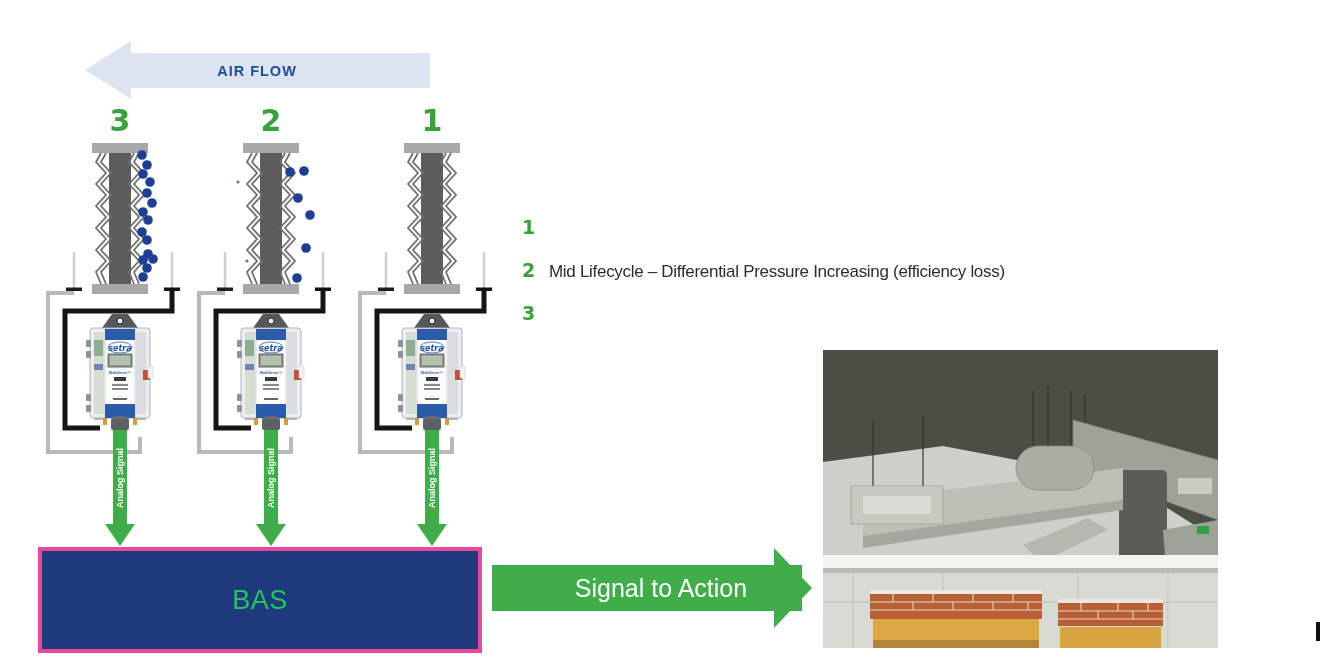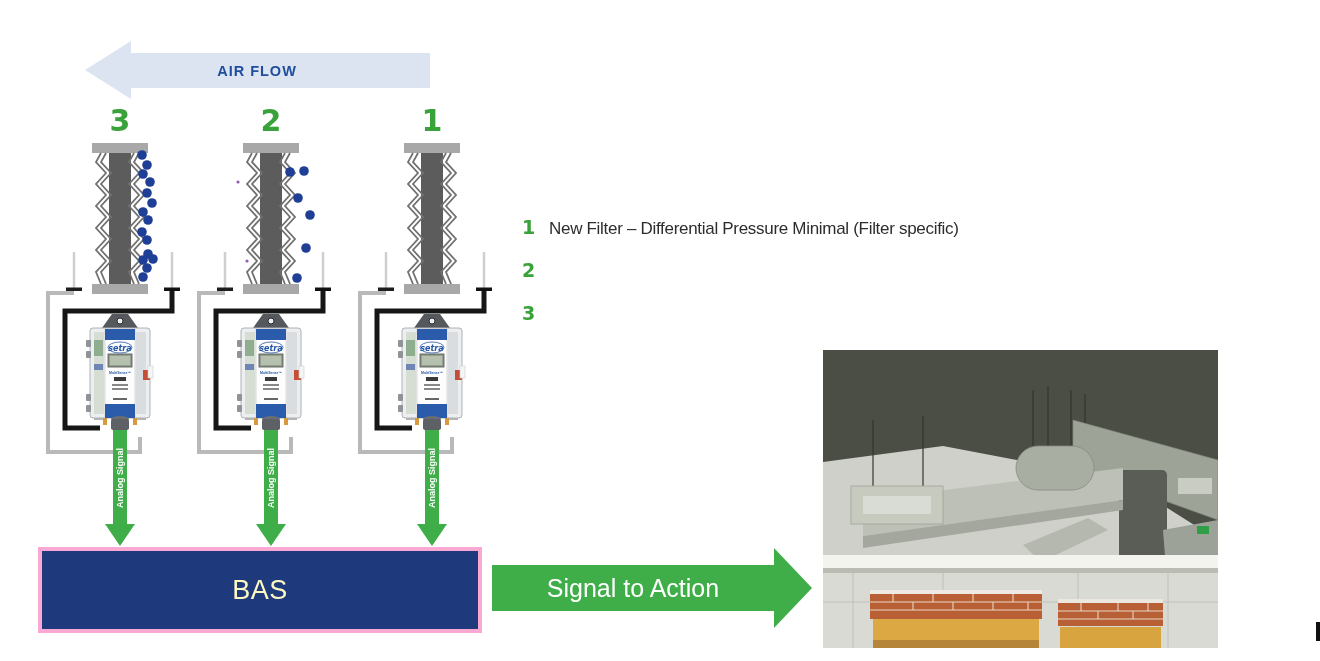--- a/index.html
+++ b/index.html
@@ -12,26 +12,26 @@
   .airflow-label{font-family:"Liberation Sans",sans-serif;font-weight:bold;font-size:14.5px;
                  fill:#1f4e9c;letter-spacing:1px;}
   .setra-logo{font-family:"DejaVu Sans",sans-serif;font-weight:bold;font-style:italic;font-size:8px;fill:#2456a6;}
   .sensor-product{font-family:"Liberation Sans",sans-serif;font-weight:bold;font-size:3.5px;fill:#2456a6;}
 
   .legend{position:absolute;left:0;top:0;width:1320px;height:661px;pointer-events:none;}
   .legend-row{position:absolute;left:522px;display:flex;align-items:baseline;gap:13px;white-space:nowrap;}
   .legend-num{font-family:"DejaVu Sans",sans-serif;font-weight:bold;font-size:19px;color:#3aa23a;min-width:14px;}
   .legend-text{font-size:17px;color:#2d2d2d;letter-spacing:-0.3px;}
 
-  .bas-box{position:absolute;left:38px;top:547px;width:444px;height:86px;box-sizing:border-box;
-           background:#1e3a7d;border:4px solid #f9a8d4;display:flex;align-items:center;justify-content:center;
-           color:#fef9c3;font-size:27px;letter-spacing:0.5px;}
+  .bas-box{position:absolute;left:38px;top:547px;width:444px;height:106px;box-sizing:border-box;
+           background:#1e3a7d;border:4px solid #ec4899;display:flex;align-items:center;justify-content:center;
+           color:#22c55e;font-size:27px;letter-spacing:0.5px;}
   .action-arrow{position:absolute;left:492px;top:548px;width:320px;height:80px;}
   .action-arrow .body{position:absolute;left:0;top:17px;width:282px;height:46px;background:#3fae49;
-           display:flex;align-items:center;justify-content:center;color:#fff;font-size:25px;}
+           display:flex;align-items:center;justify-content:center;color:#fff;font-size:25px;padding-left:28px;}
   .action-arrow .head{position:absolute;left:282px;top:0;width:0;height:0;
            border-top:40px solid transparent;border-bottom:40px solid transparent;border-left:38px solid #3fae49;}
   .photo{position:absolute;left:823px;top:350px;}
   .edge-mark{position:absolute;left:1316px;top:622px;width:4px;height:19px;background:#111;}
 </style>
 </head>
 <body>
 
 <div class="stage">
 
@@ -134,24 +134,24 @@
     <text x="432" y="131" text-anchor="middle" class="unit-number">1</text>
 
     <text x="120" y="481" text-anchor="middle" class="signal-label" transform="rotate(-90 120 478)">Analog Signal</text>
     <text x="271" y="481" text-anchor="middle" class="signal-label" transform="rotate(-90 271 478)">Analog Signal</text>
     <text x="432" y="481" text-anchor="middle" class="signal-label" transform="rotate(-90 432 478)">Analog Signal</text>
   </svg>
 
   <div class="legend">
     <div class="legend-row" style="top:216px">
       <span class="legend-num">1</span>
-      <span class="legend-text">New Filter – Differential Pressure Minimal (Filter specific)</span>
     </div>
     <div class="legend-row" style="top:259px">
       <span class="legend-num">2</span>
+      <span class="legend-text">Mid Lifecycle – Differential Pressure Increasing (efficiency loss)</span>
     </div>
     <div class="legend-row" style="top:302px">
       <span class="legend-num">3</span>
     </div>
   </div>
 
   <div class="bas-box">
     <span>BAS</span>
   </div>
 

